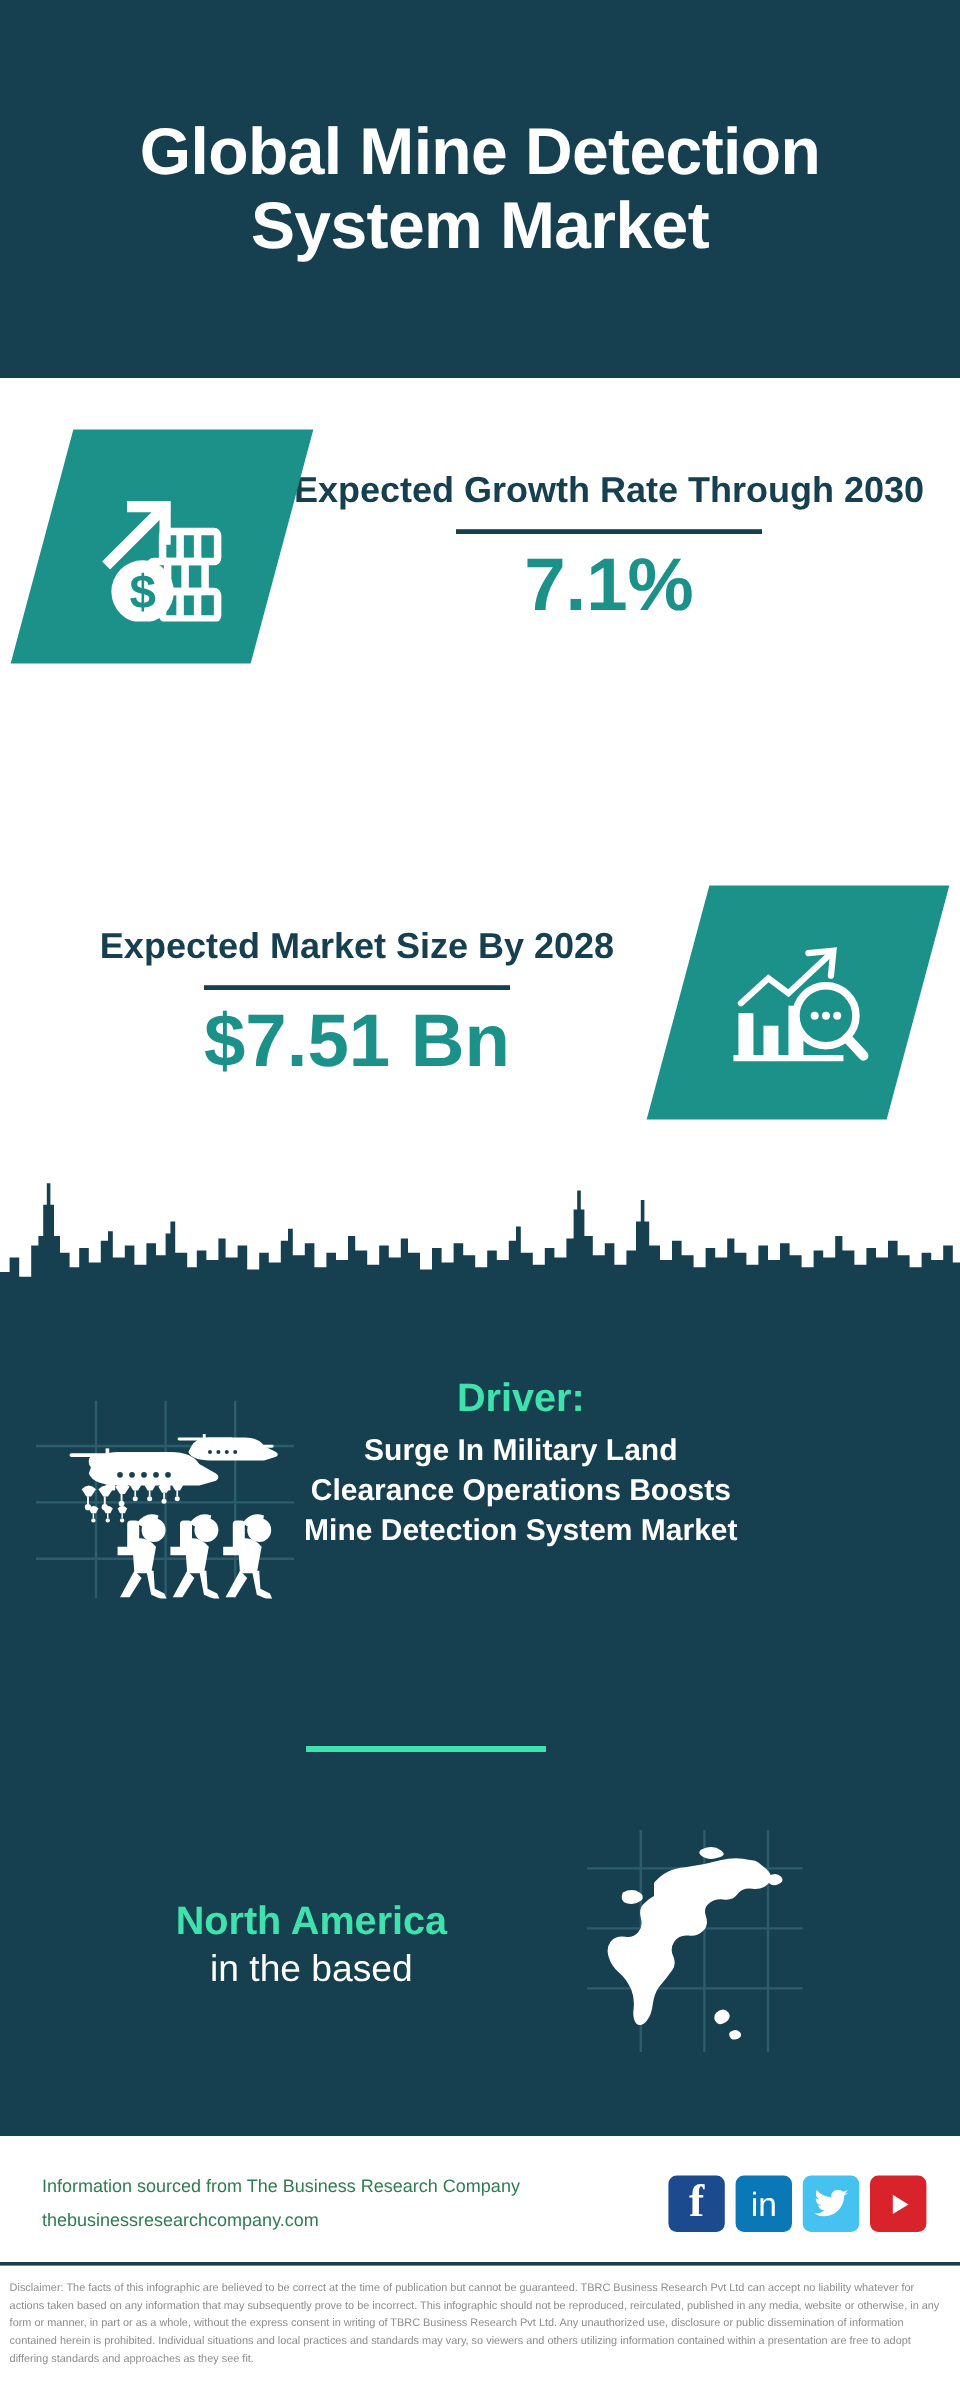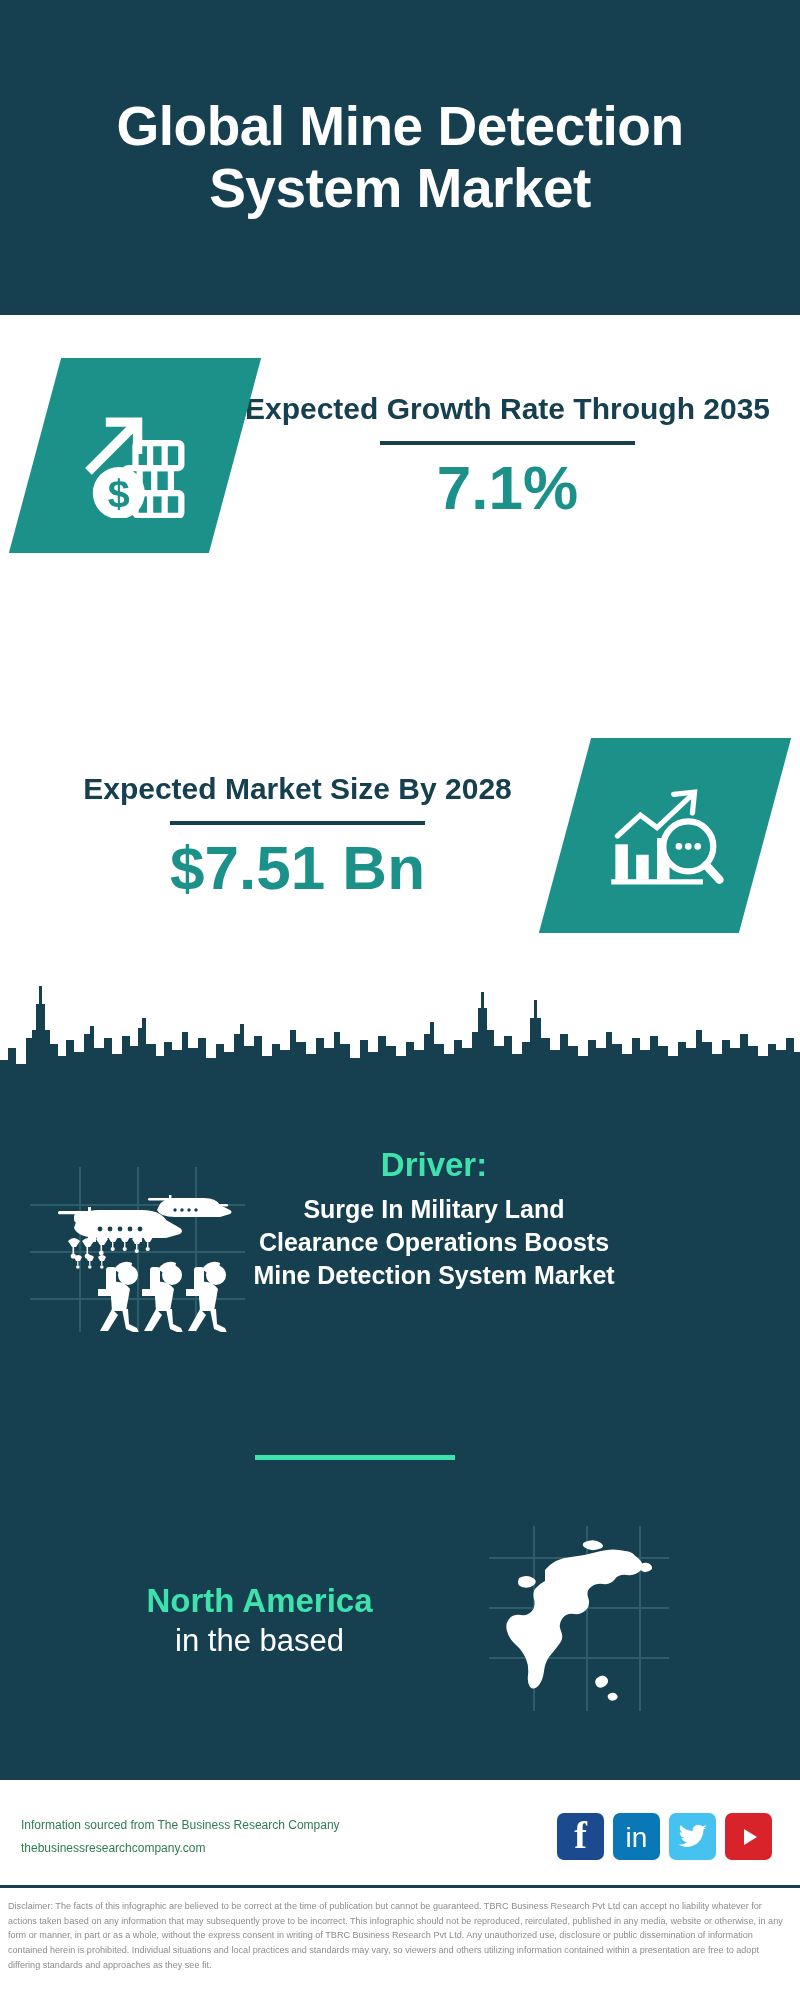--- a/index.html
+++ b/index.html
@@ -101,21 +101,21 @@
   .region-icon { width: 215px; flex: none; padding-right: 30px; }
 
   
   .footer-band {
     position: absolute; left: 0; top: 1788px; width: 800px; height: 100px;
     background: #ffffff;
     display: flex; align-items: center;
     border-bottom: 3px solid #16404f;
   }
   .footer-src {
-    margin-left: 21px; color: #2e7d52; font-size: 12px; line-height: 1.85;
+    margin-left: 35px; color: #2e7d52; font-size: 15px; line-height: 1.85;
     font-family: "Liberation Sans", sans-serif;
   }
   .social { margin-left: auto; margin-right: 28px; display: flex; gap: 9px; }
   .sicon {
     width: 47px; height: 47px; border-radius: 7px;
     display: flex; align-items: center; justify-content: center;
   }
   .s-fb { background: #1b4a8f; }
   .s-li { background: #0a78b6; }
   .s-tw { background: #45c2ef; }
@@ -159,21 +159,21 @@
             <rect x="60" y="96" width="44" height="22" rx="3"></rect>
             <line x1="74" y1="96" x2="74" y2="118"></line>
             <line x1="88" y1="96" x2="88" y2="118"></line>
           </g>
           <circle cx="44" cy="96" r="25" fill="#ffffff"></circle>
           <text x="44" y="109" font-size="38" font-weight="bold" text-anchor="middle" fill="#1b9189" font-family="Liberation Sans, sans-serif">$</text>
         </svg>
       </div>
     </div>
     <div class="stat1-text">
-      <div class="stat-label">Expected Growth Rate Through 2035</div>
+      <div class="stat-label">Expected Growth Rate Through 2030</div>
       <div class="rule"></div>
       <div class="stat-value">7.1%</div>
     </div>
   </div>
 
   <div class="stat2">
     <div class="stat2-text">
       <div class="stat-label">Expected Market Size By 2028</div>
       <div class="rule"></div>
       <div class="stat-value">$7.51 Bn</div>

